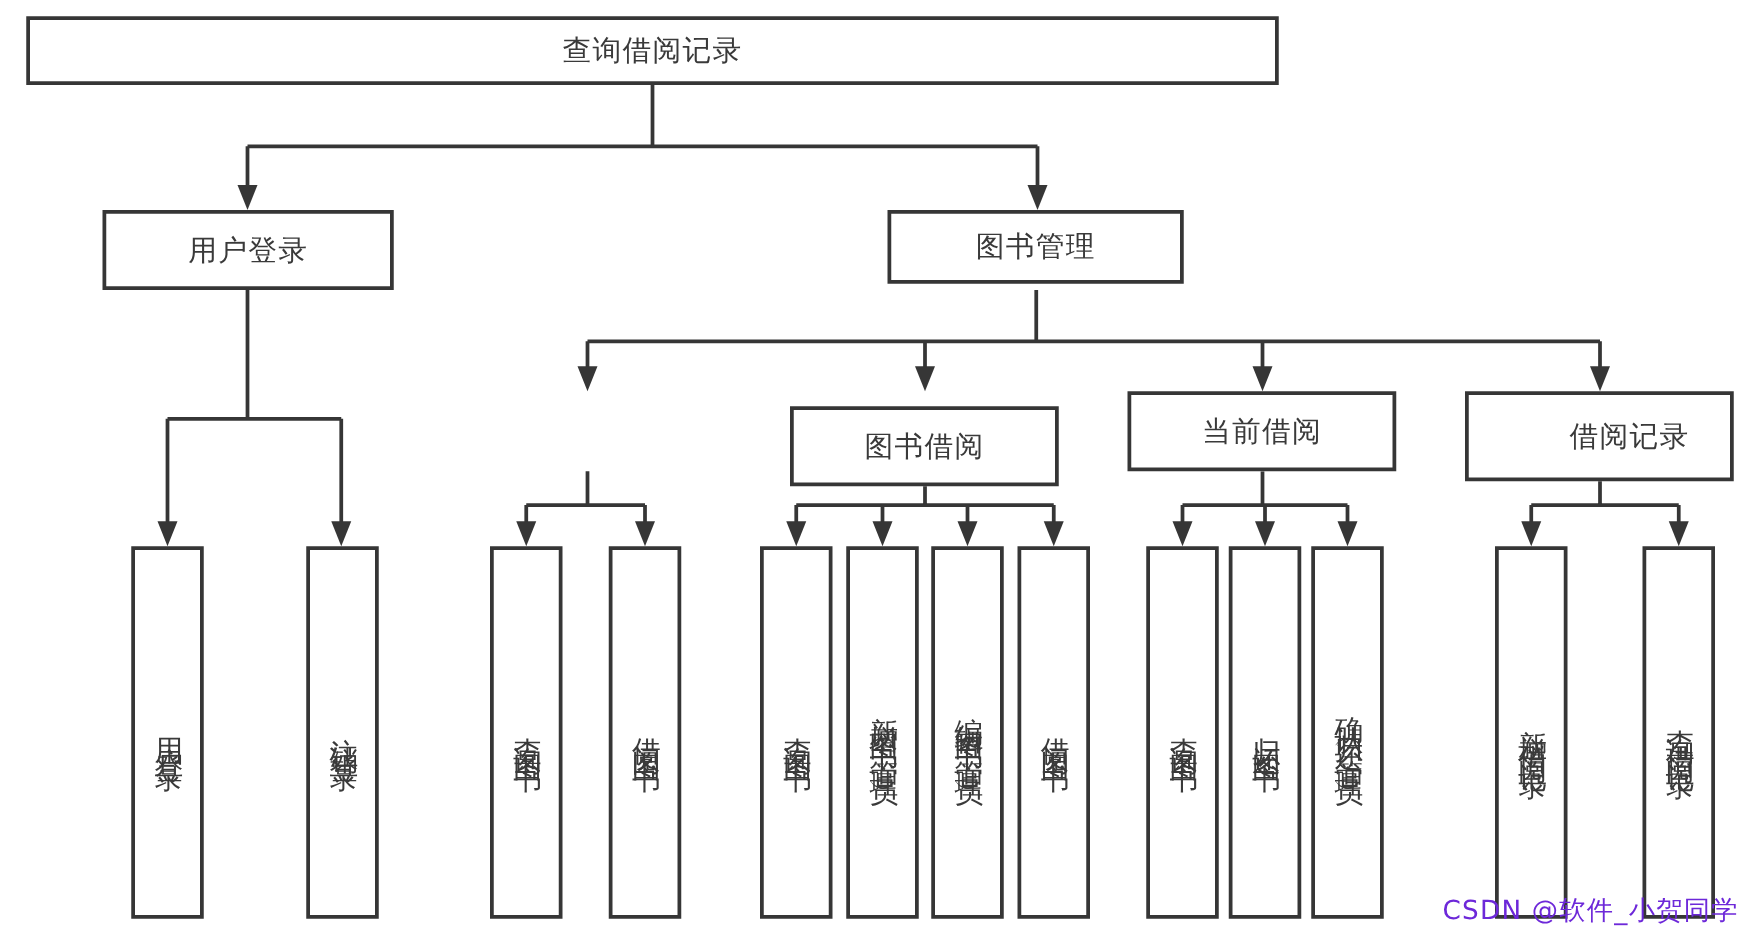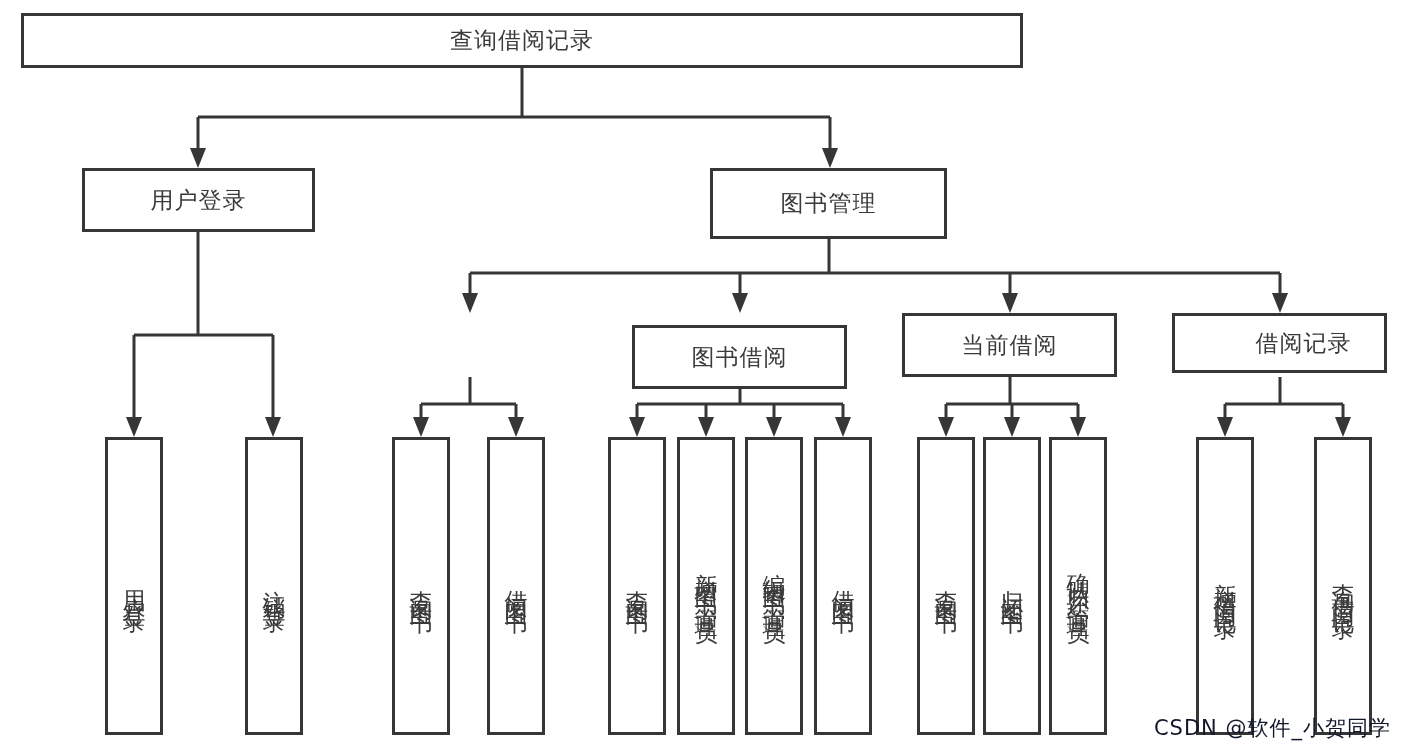--- a/index.html
+++ b/index.html
@@ -34,21 +34,21 @@
     text-orientation: mixed;
     white-space: nowrap;
     font-size: 23px; color: #3a3a3a;
     letter-spacing: 7px;
     line-height: 1;
   }
   .watermark {
     position: absolute;
     right: 14px; bottom: 5px;
     font-size: 21px;
-    color: #0f172a;
+    color: #6d28d9;
     letter-spacing: 1px;
     z-index: 3;
   }
 </style>
 </head>
 <body>
 
 <div class="stage">
 
   <svg class="connectors" width="1405" height="747" viewBox="0 0 1405 747">
@@ -84,31 +84,31 @@
     </g>
   </svg>
 
   <div class="hbox" style="left:21px; top:13px; width:1002px; height:55px;">
     <span>查询借阅记录</span>
   </div>
 
   <div class="hbox" style="left:82px; top:168px; width:233px; height:64px;">
     <span>用户登录</span>
   </div>
-  <div class="hbox" style="left:710px; top:168px; width:237px; height:71px;">
+  <div class="hbox" style="left:710px; top:168px; width:237px; height:59px;">
     <span>图书管理</span>
   </div>
 
   <div class="hbox" style="left:632px; top:325px; width:215px; height:64px;">
     <span>图书借阅</span>
   </div>
   <div class="hbox" style="left:902px; top:313px; width:215px; height:64px;">
     <span>当前借阅</span>
   </div>
-  <div class="hbox" style="left:1172px; top:313px; width:215px; height:60px;padding-left:48px;">
+  <div class="hbox" style="left:1172px; top:313px; width:215px; height:72px;padding-left:48px;">
     <span>借阅记录</span>
   </div>
 
   <div class="vbox" style="left:105px; top:437px; width:58px; height:298px;">
     <span class="vlabel">用户登录</span>
   </div>
   <div class="vbox" style="left:245px; top:437px; width:58px; height:298px;">
     <span class="vlabel">注销登录</span>
   </div>
 

